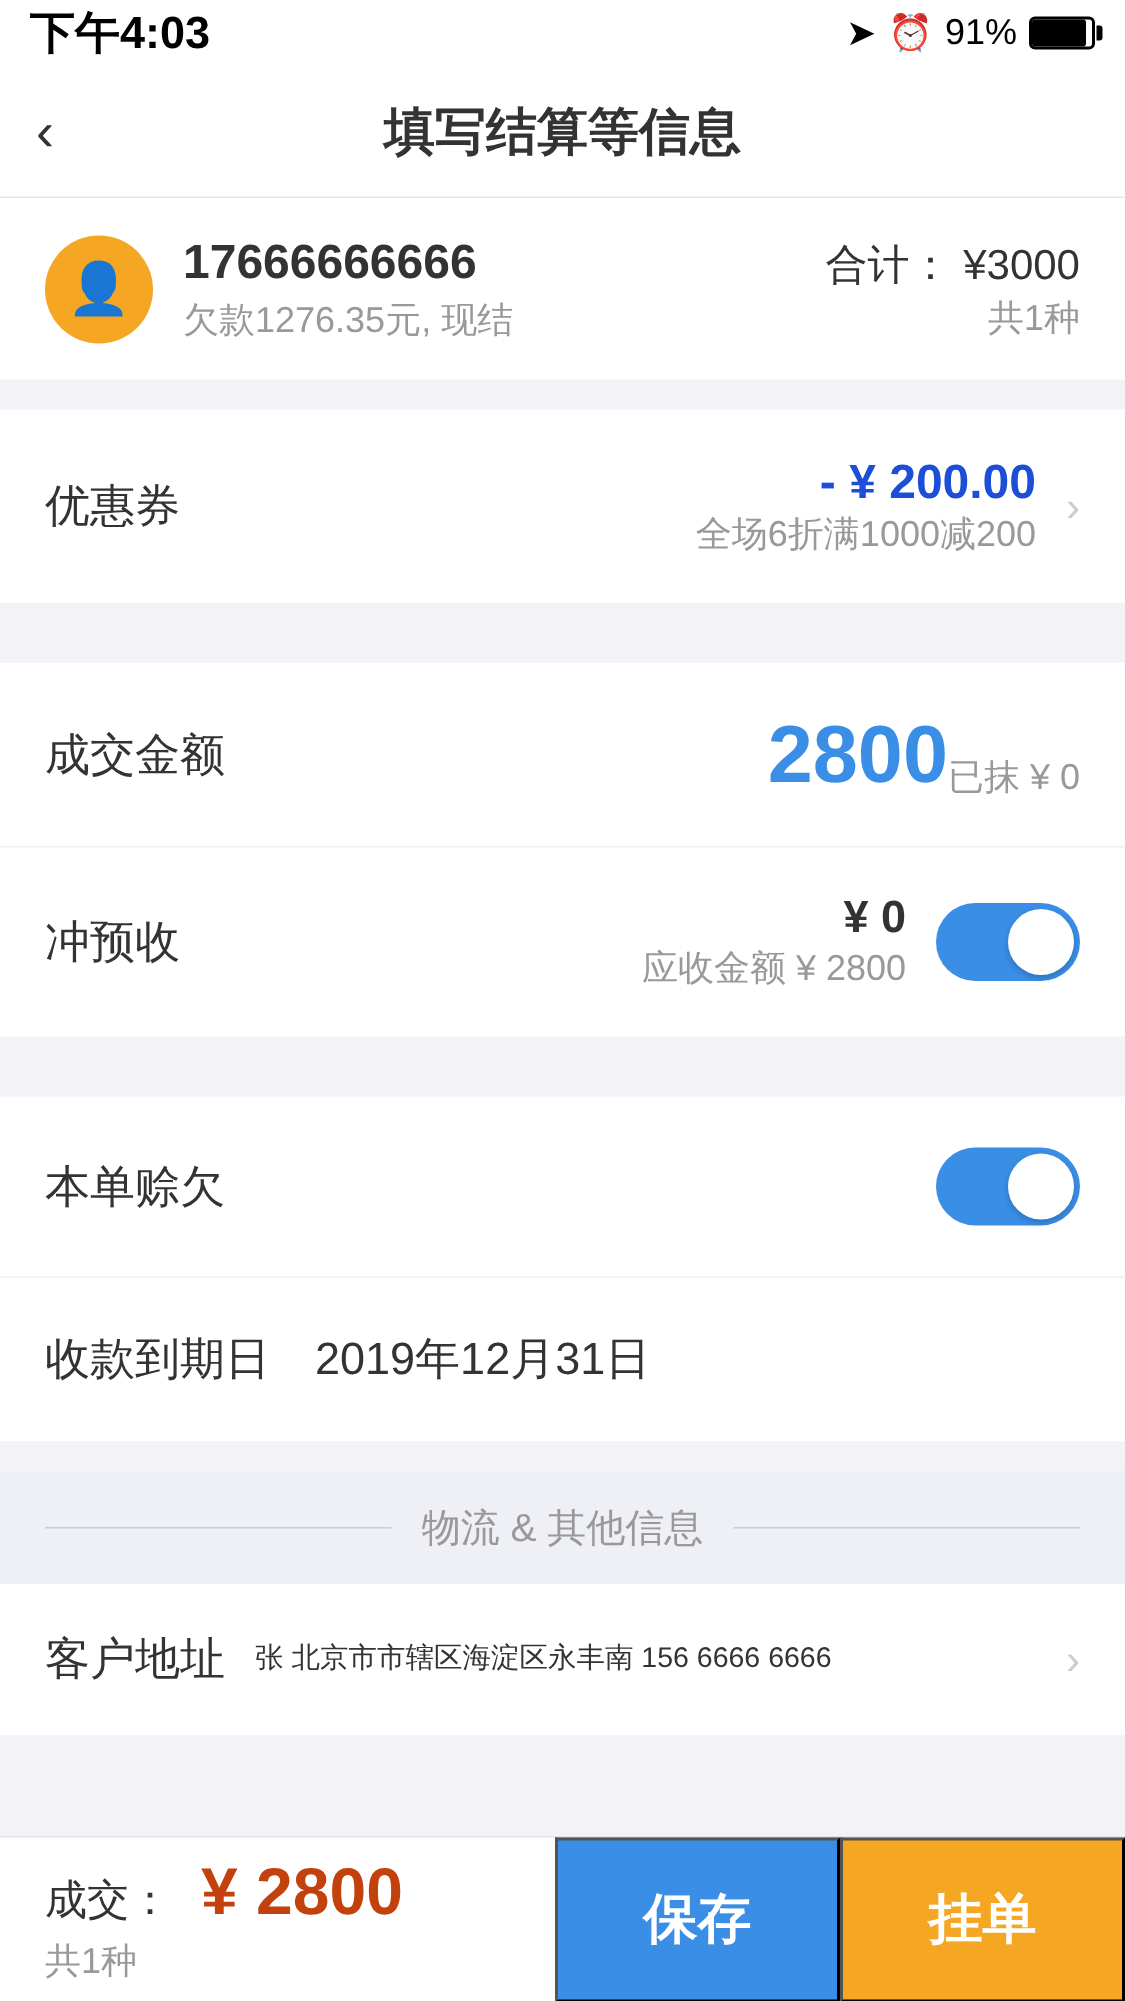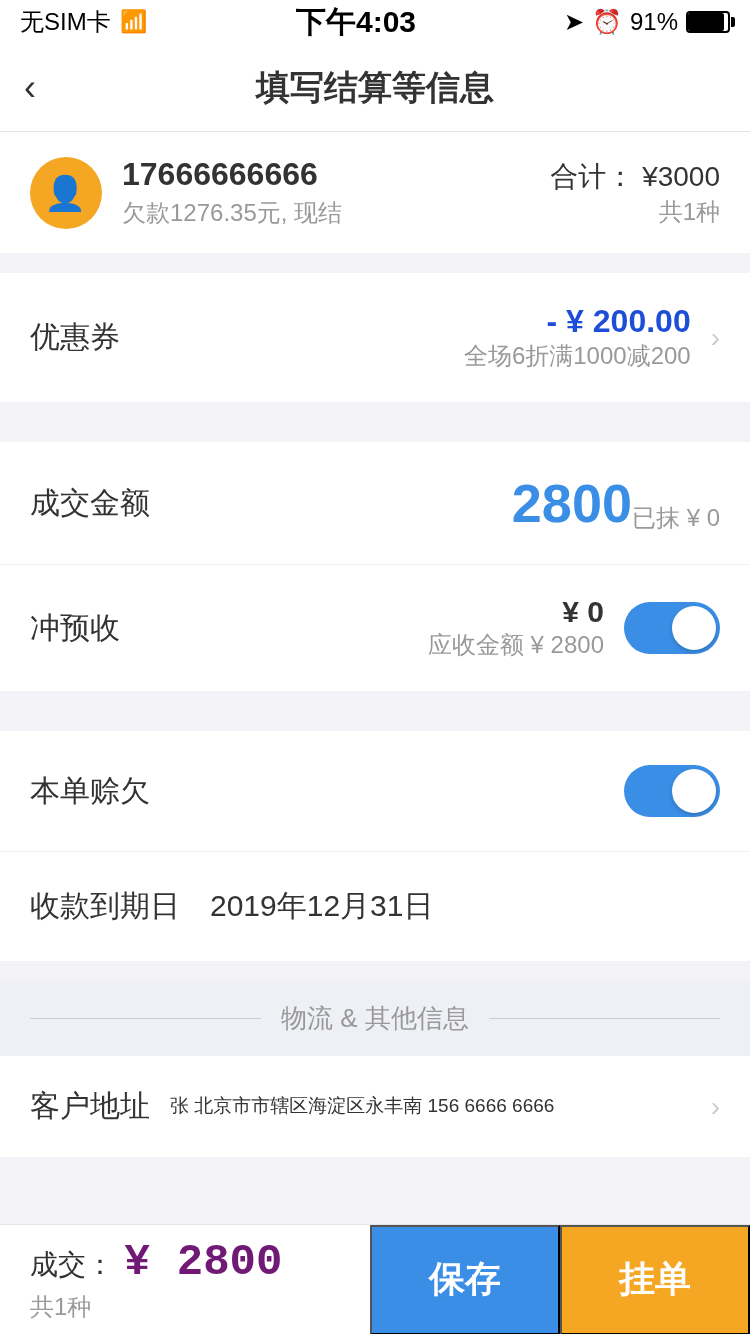--- a/index.html
+++ b/index.html
@@ -219,22 +219,22 @@
       height: 110px;
       display: flex;
       align-items: center;
       background: #fff;
       border-top: 1px solid #e5e5e5;
     }
     .bottom-summary {
       flex: 1;
       padding: 0 30px;
     }
-    .bottom-summary .deal-label { font-size: 28px; color: #333; display: flex; align-items: baseline; gap: 10px; }
-    .bottom-summary .deal-amount { font-size: 44px; color: #701a75; font-weight: 700; font-family: Liberation Mono, monospace; }
+    .bottom-summary .deal-label { font-size: 28px; color: #333; display: flex; align-items: baseline; gap: 20px; }
+    .bottom-summary .deal-amount { font-size: 44px; color: #c2410c; font-weight: 700; }
     .bottom-summary .deal-count { font-size: 24px; color: #999; margin-top: 4px; }
 
     .bottom-btn {
       height: 110px;
       width: 190px;
       display: flex;
       align-items: center;
       justify-content: center;
       font-size: 36px;
       font-weight: 600;
@@ -255,24 +255,20 @@
     .amount-top {
       display: flex;
       align-items: center;
       gap: 20px;
     }
   </style>
 </head>
 <body>
 
 <div class="status-bar">
-  <div class="status-bar-left">
-    <span>无SIM卡</span>
-    <span class="wifi-icon">📶</span>
-  </div>
   <div class="status-bar-center">下午4:03</div>
   <div class="status-bar-right">
     <span>➤</span>
     <span>⏰</span>
     <span>91%</span>
     <div class="battery-icon">
       <div class="battery-fill"></div>
     </div>
   </div>
 </div>

